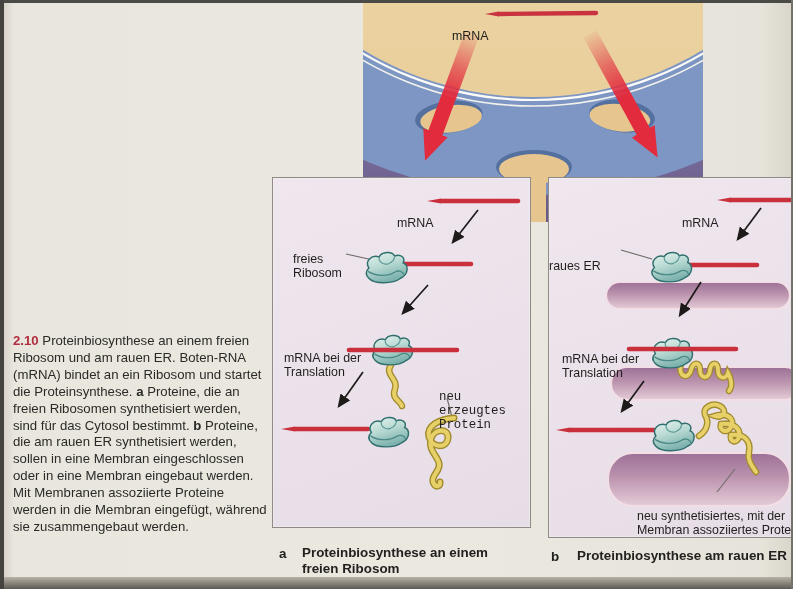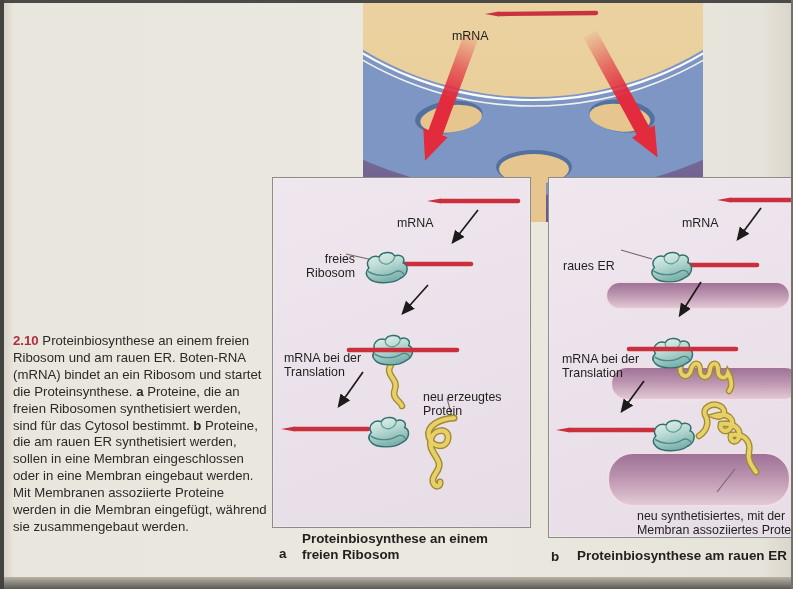--- a/index.html
+++ b/index.html
@@ -18,32 +18,32 @@
   
   .panel{position:absolute;border:1px solid #8e8a86;
     background:linear-gradient(160deg,#efe6ee 0%,#ebe1ea 55%,#e7dde6 100%);
     box-shadow:0 0 0 1px rgba(255,255,255,.25) inset;}
   #panel-a{left:272px;top:177px;width:257px;height:349px;}
   #panel-b{left:548px;top:177px;width:245px;height:359px;border-right:none;}
   .panel svg{position:absolute;left:0;top:0;}
   .lbl{position:absolute;font-size:12.4px;line-height:13.8px;color:#1f1e1c;white-space:pre-line;margin-top:24px;}
   
   #pa-mrna{left:124px;top:15px;}
-  #pa-free{left:20px;top:51px;width:62px;text-align:right;}
+  #pa-free{left:20px;top:51px;width:62px;}
   #pa-trans{left:11px;top:150px;width:88px;}
-  #pa-new{left:150px;top:189px;width:96px;}
+  #pa-new{left:166px;top:189px;width:96px;font-family:Liberation Mono, monospace;}
   
   #pb-mrna{left:133px;top:15px;}
-  #pb-rer{left:14px;top:58px;width:80px;}
+  #pb-rer{left:0;top:58px;width:80px;}
   #pb-trans{left:13px;top:151px;width:88px;}
   #pb-new{left:88px;top:308px;width:175px;}
   
   .pcap{position:absolute;font-weight:bold;font-size:13.4px;line-height:16px;color:#23211f;}
   #cap-a-letter{left:279px;top:546px;}
-  #cap-a-text{left:302px;top:531px;width:218px;}
+  #cap-a-text{left:302px;top:545px;width:218px;}
   #cap-b-letter{left:551px;top:549px;}
   #cap-b-text{left:577px;top:548px;width:252px;}
   
   #fig-caption{position:absolute;left:13px;top:333px;width:254px;
     font-size:13.2px;line-height:16.9px;color:#2b2a27;}
   #fig-caption .ref{color:#b22e3f;font-weight:bold;margin-top:25px;}
   #fig-caption .ttl{font-weight:normal;}
   #fig-caption .mk{font-weight:bold;}
 </style>
 </head>

